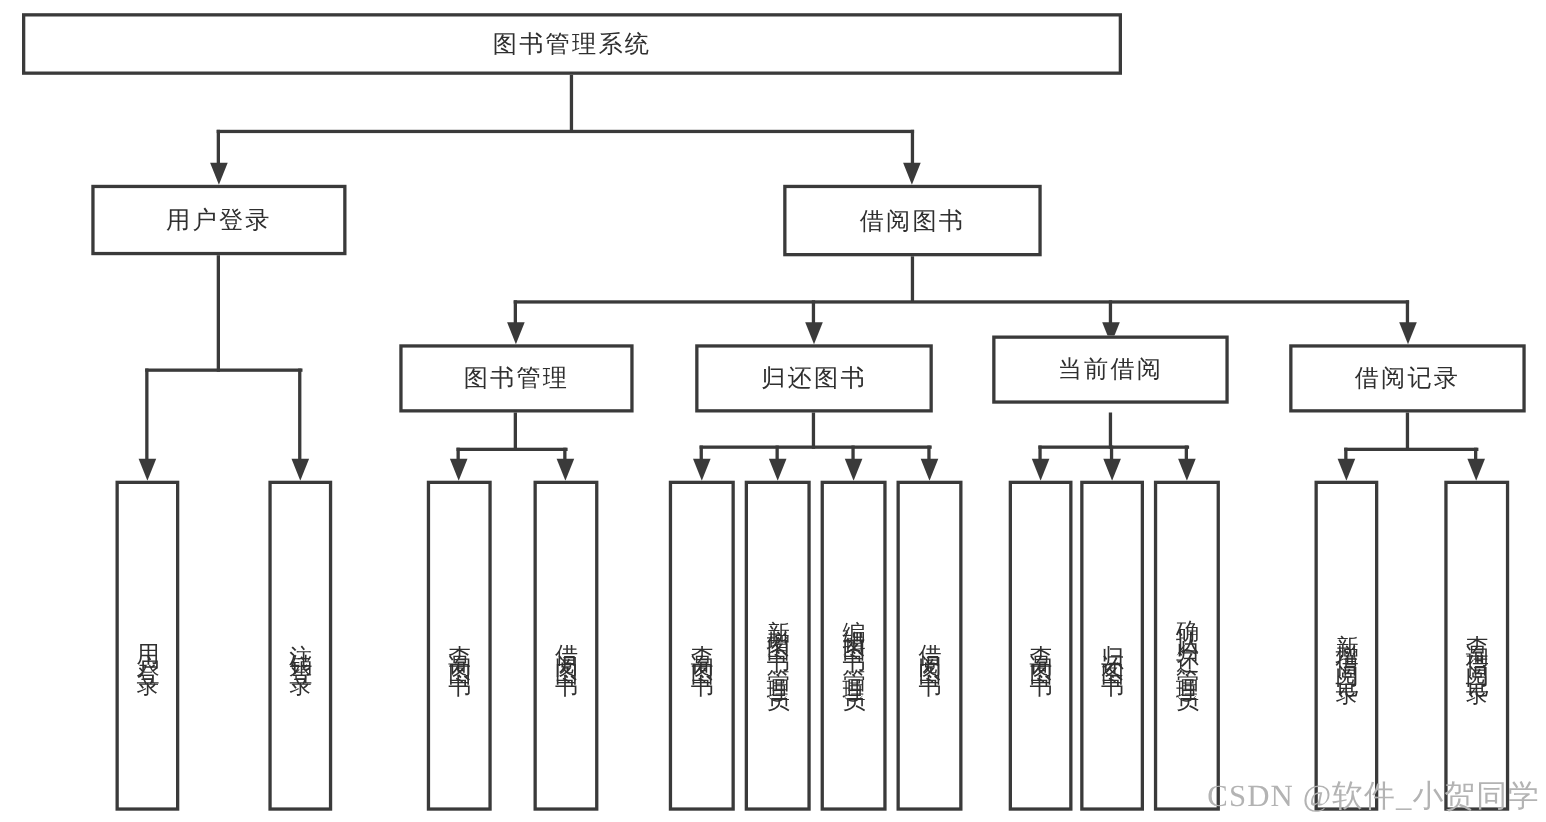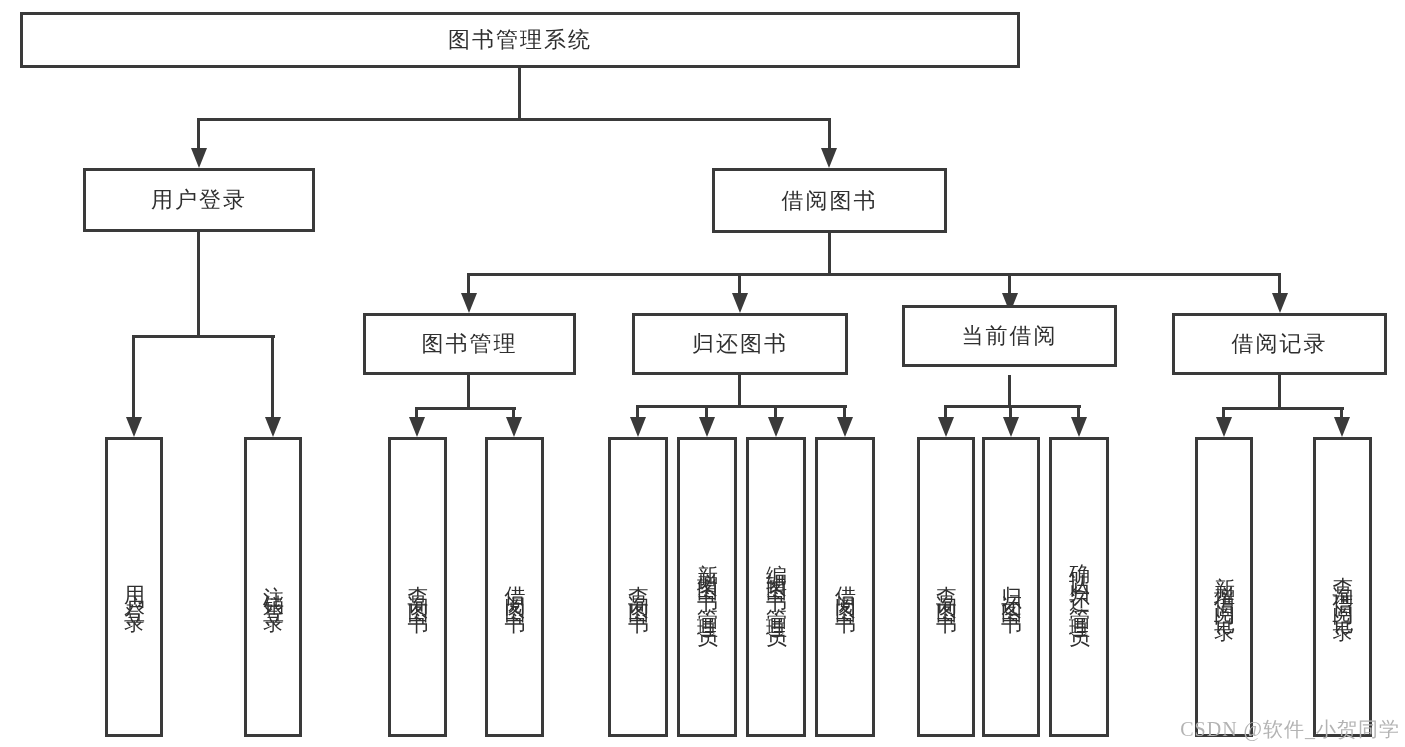--- a/index.html
+++ b/index.html
@@ -21,21 +21,21 @@
     letter-spacing:9px;line-height:1;white-space:nowrap;
   }
   .hline{position:absolute;height:3px;background:var(--line,#3a3a3a);}
   .vline{position:absolute;width:3px;background:var(--line,#3a3a3a);}
   .arr{
     position:absolute;width:0;height:0;
     border-left:8px solid transparent;border-right:8px solid transparent;
     border-top:20px solid var(--line,#3a3a3a);
   }
   .watermark{
-    position:absolute;right:5px;bottom:4px;font-size:20px;
+    position:absolute;right:5px;bottom:4px;font-size:28px;
     color:var(--wm,#b3b3b3);letter-spacing:1px;
   }
 </style>
 </head>
 <body>
 
 <div class="stage">
 
   <div class="box" style="left:20px;top:12px;width:1000px;height:56px">
     <span>图书管理系统</span>

